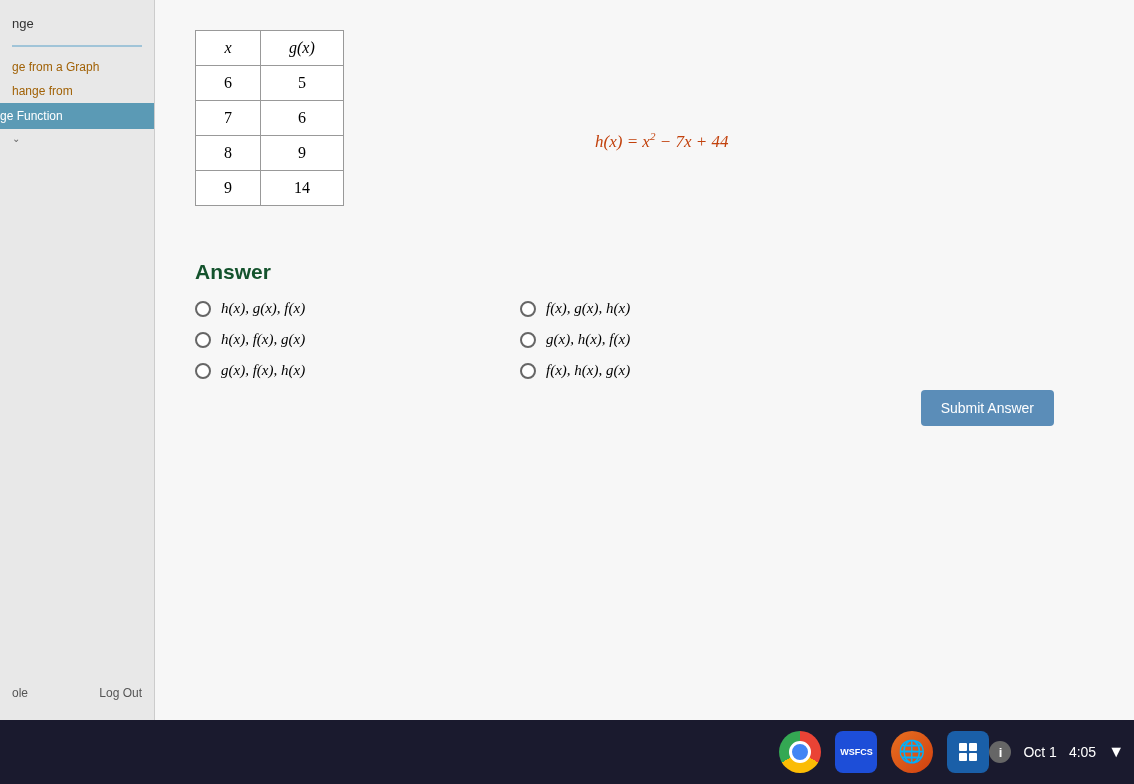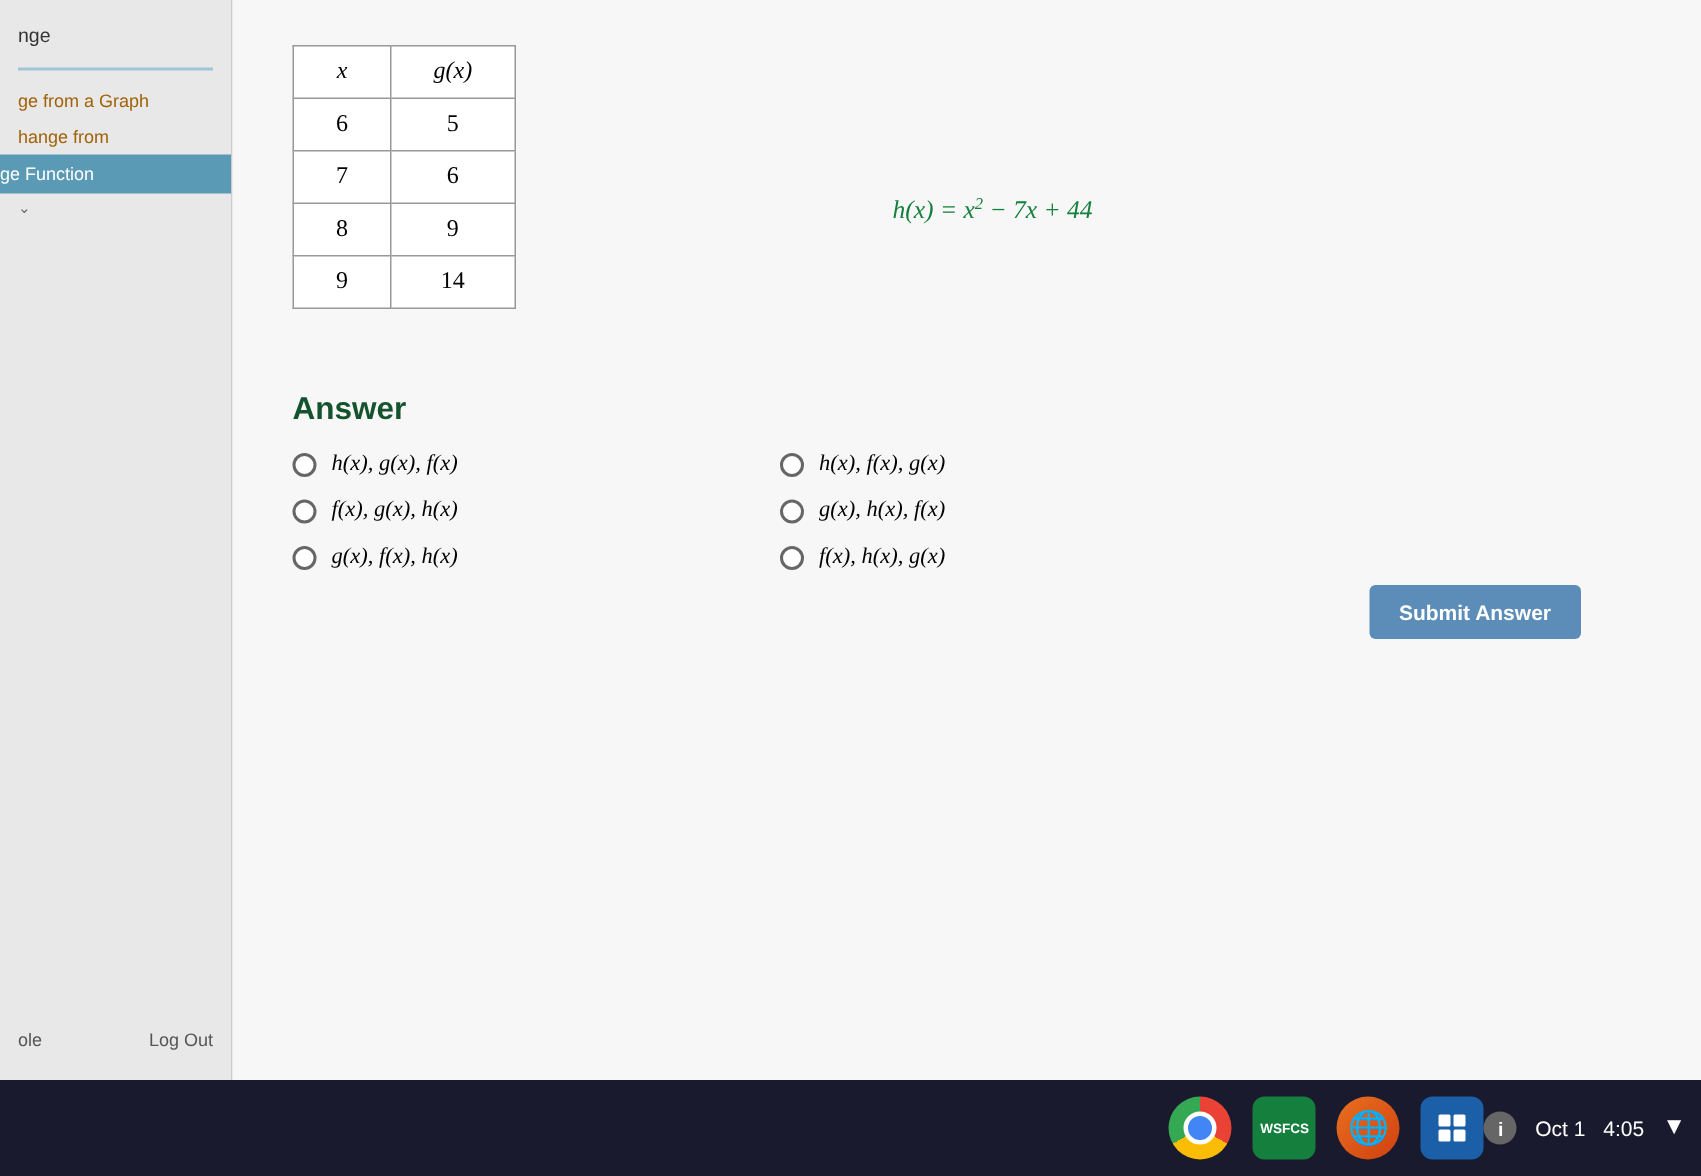--- a/index.html
+++ b/index.html
@@ -108,21 +108,21 @@
       background: white;
     }
 
     
     .formula {
       position: absolute;
       top: 130px;
       left: 440px;
       font-size: 17px;
       font-style: italic;
-      color: #15803d;
+      color: #c2410c;
     }
 
     
     .answer-section {
       margin-top: 20px;
     }
 
     .answer-label {
       font-weight: bold;
       font-size: 21px;
@@ -163,21 +163,20 @@
       top: 390px;
       right: 80px;
       background: #5b8db8;
       color: white;
       border: none;
       padding: 10px 20px;
       font-size: 14px;
       font-family: Arial, sans-serif;
       border-radius: 4px;
       cursor: pointer;
-      font-weight: bold;
     }
 
     
     .taskbar {
       position: absolute;
       bottom: 0;
       left: 0;
       width: 1134px;
       height: 64px;
       background: #1a1a2e;
@@ -217,21 +216,21 @@
       content: '';
       position: absolute;
       width: 16px;
       height: 16px;
       background: #4285f4;
       border-radius: 50%;
       border: 3px solid white;
     }
 
     .wsfcs-icon {
-      background: #15803d;
+      background: #1d4ed8;
       color: white;
       font-size: 9px;
       font-family: Arial, sans-serif;
       font-weight: bold;
       border-radius: 8px;
       width: 42px;
       height: 42px;
       display: flex;
       align-items: center;
       justify-content: center;
@@ -365,28 +364,28 @@
         <div class="option-item">
           <div class="option-radio"></div>
           <span>
             <em>h</em>(<em>x</em>), <em>g</em>(<em>x</em>), <em>f</em>(<em>x</em>)
           </span>
         </div>
 
         <div class="option-item">
           <div class="option-radio"></div>
           <span>
+            <em>f</em>(<em>x</em>), <em>g</em>(<em>x</em>), <em>h</em>(<em>x</em>)
+          </span>
+        </div>
+
+        <div class="option-item">
+          <div class="option-radio"></div>
+          <span>
             <em>h</em>(<em>x</em>), <em>f</em>(<em>x</em>), <em>g</em>(<em>x</em>)
-          </span>
-        </div>
-
-        <div class="option-item">
-          <div class="option-radio"></div>
-          <span>
-            <em>f</em>(<em>x</em>), <em>g</em>(<em>x</em>), <em>h</em>(<em>x</em>)
           </span>
         </div>
 
         <div class="option-item">
           <div class="option-radio"></div>
           <span>
             <em>g</em>(<em>x</em>), <em>h</em>(<em>x</em>), <em>f</em>(<em>x</em>)
           </span>
         </div>
 

